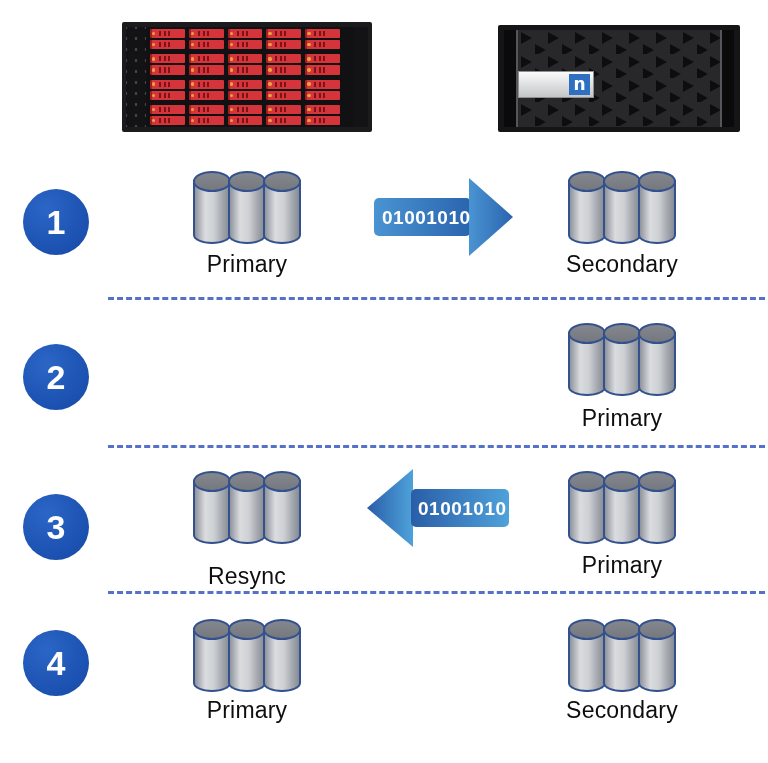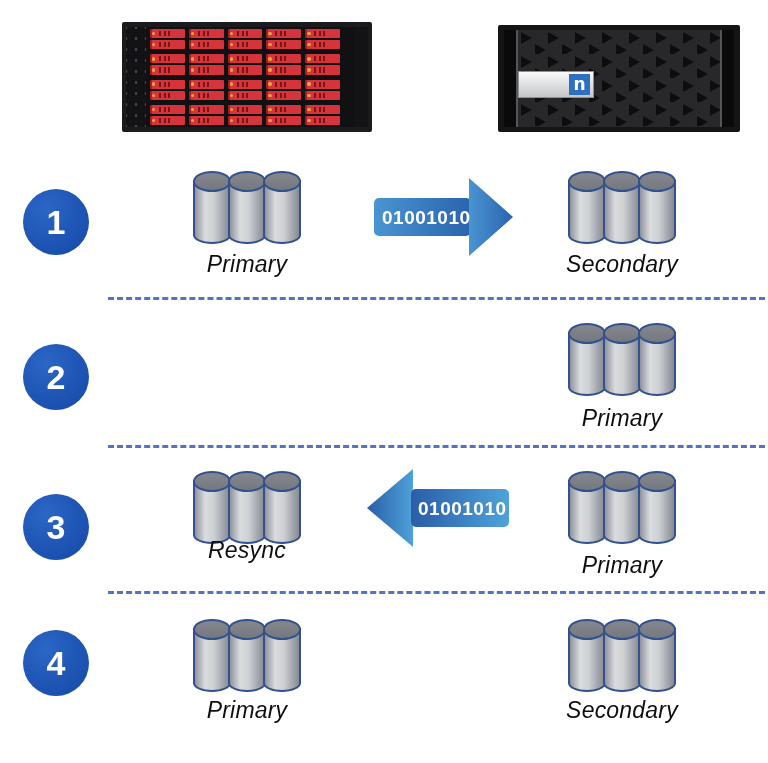--- a/index.html
+++ b/index.html
@@ -79,21 +79,21 @@
   .cyl + .cyl { margin-left:-3px; }
   .cyl::before {
     content:""; position:absolute; top:-9px; left:-2px; right:-2px; height:17px;
     background:linear-gradient(180deg,#84888e,#75797f);
     border:2px solid #33518e; border-radius:50%;
   }
 
   
   .step-label {
     width:180px; text-align:center; color:#0e0e0e;
-    font-size:23px; line-height:28px; letter-spacing:0.2px;font-style:italic;
+    font-size:23px; line-height:28px; letter-spacing:0.2px;
   }
   .divider { width:657px; height:0; border-top:3px dashed #5571c8; }
   svg.arrow text {
     fill:#ffffff; font-weight:bold; font-size:19px;
     font-family:"Liberation Sans", sans-serif; letter-spacing:0.5px;
   }
 </style>
 </head>
 <body>
 
@@ -276,21 +276,21 @@
       <polygon points="49,3 3,42 49,81"></polygon>
       <rect x="47" y="23" width="98" height="38" rx="5"></rect>
     </g>
     <text x="54" y="49">01001010</text>
   </svg>
   <div class="abs disk-group" style="left:568px; top:468px;">
     <i class="cyl"></i>
       <i class="cyl"></i>
       <i class="cyl"></i>
   </div>
-  <div class="abs step-label" style="left:157px; top:536px;">Resync</div>
+  <div class="abs step-label" style="left:157px; top:562px;">Resync</div>
   <div class="abs step-label" style="left:532px; top:551px;">Primary</div>
 
   <div class="abs divider" style="left:108px; top:591px;"></div>
 
   <div class="abs badge" style="left:23px; top:630px;">
     <span>4</span>
   </div>
   <div class="abs disk-group" style="left:193px; top:616px;">
     <i class="cyl"></i>
       <i class="cyl"></i>

